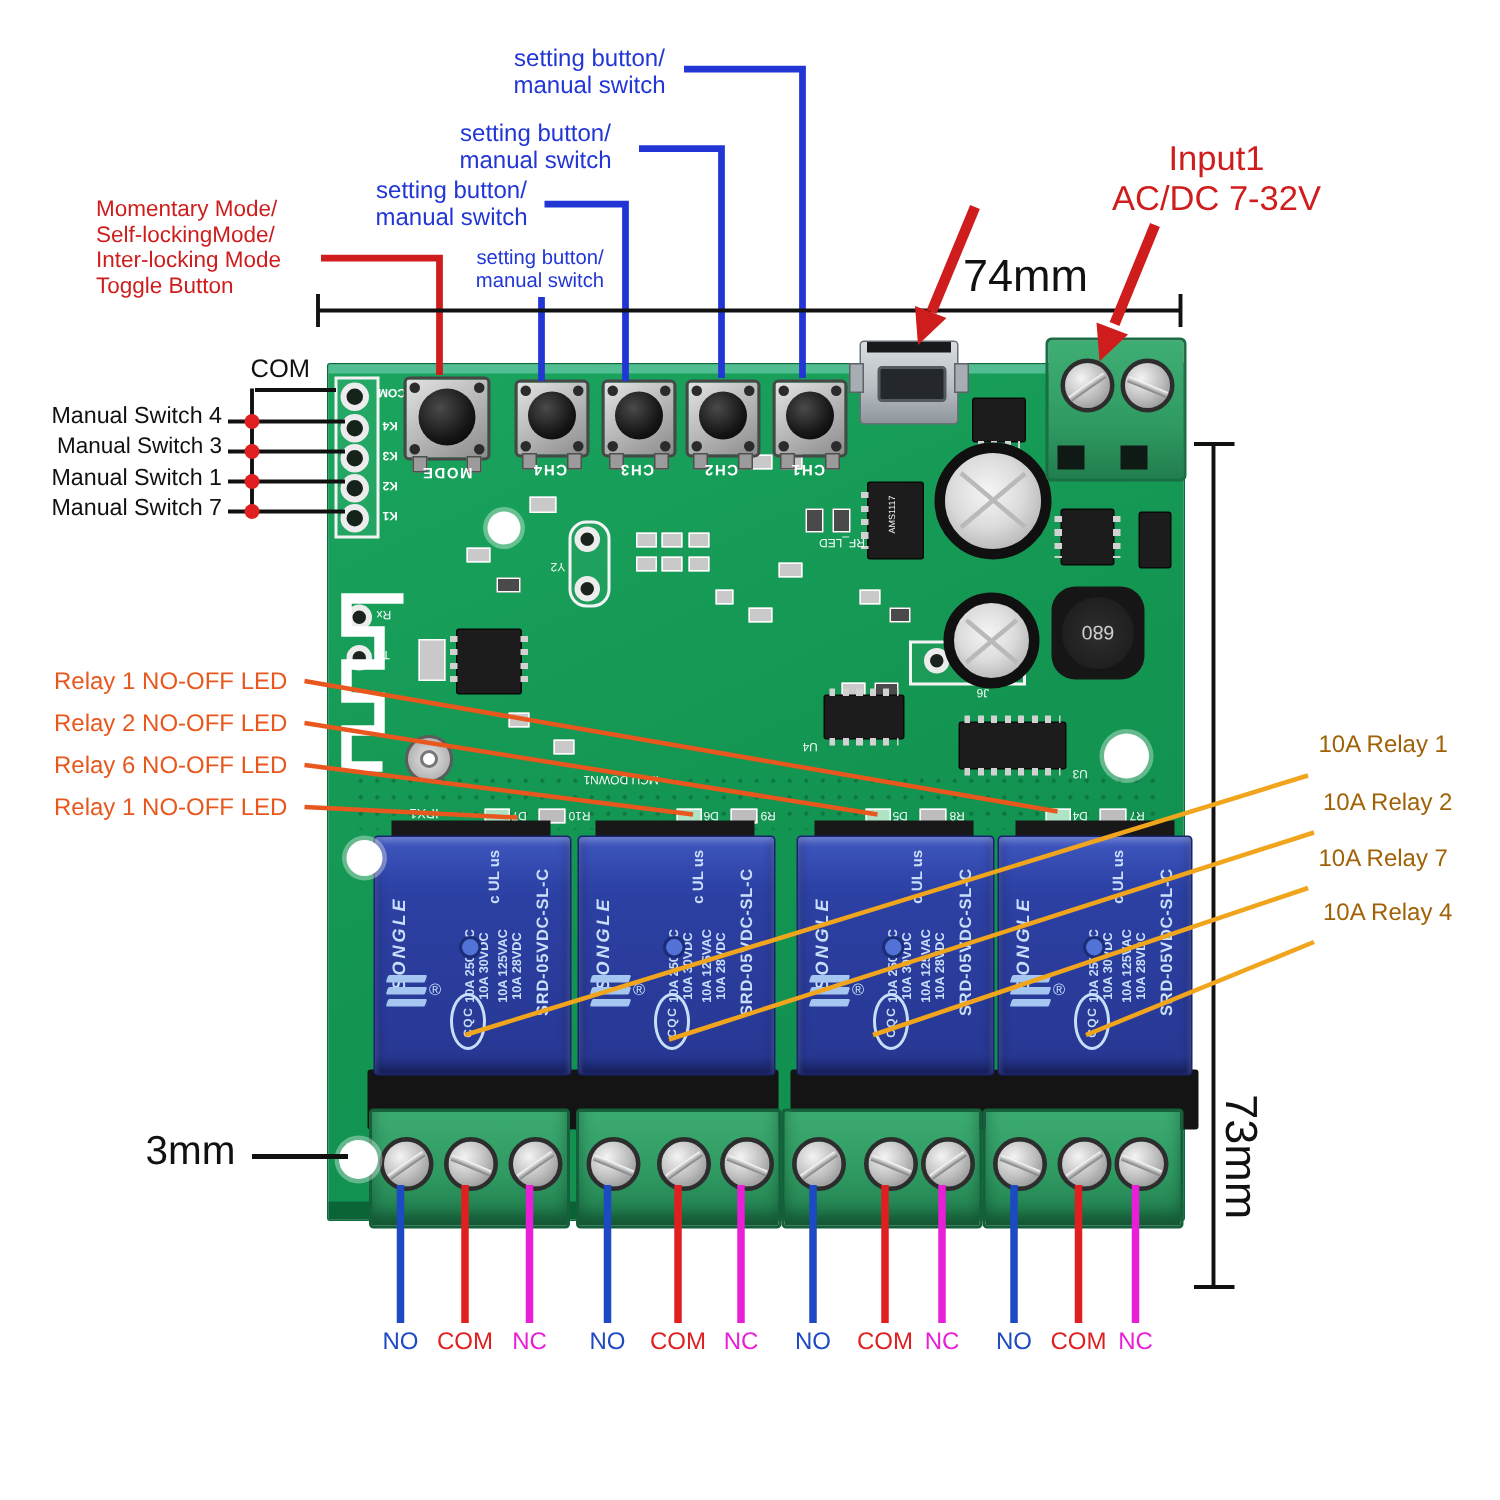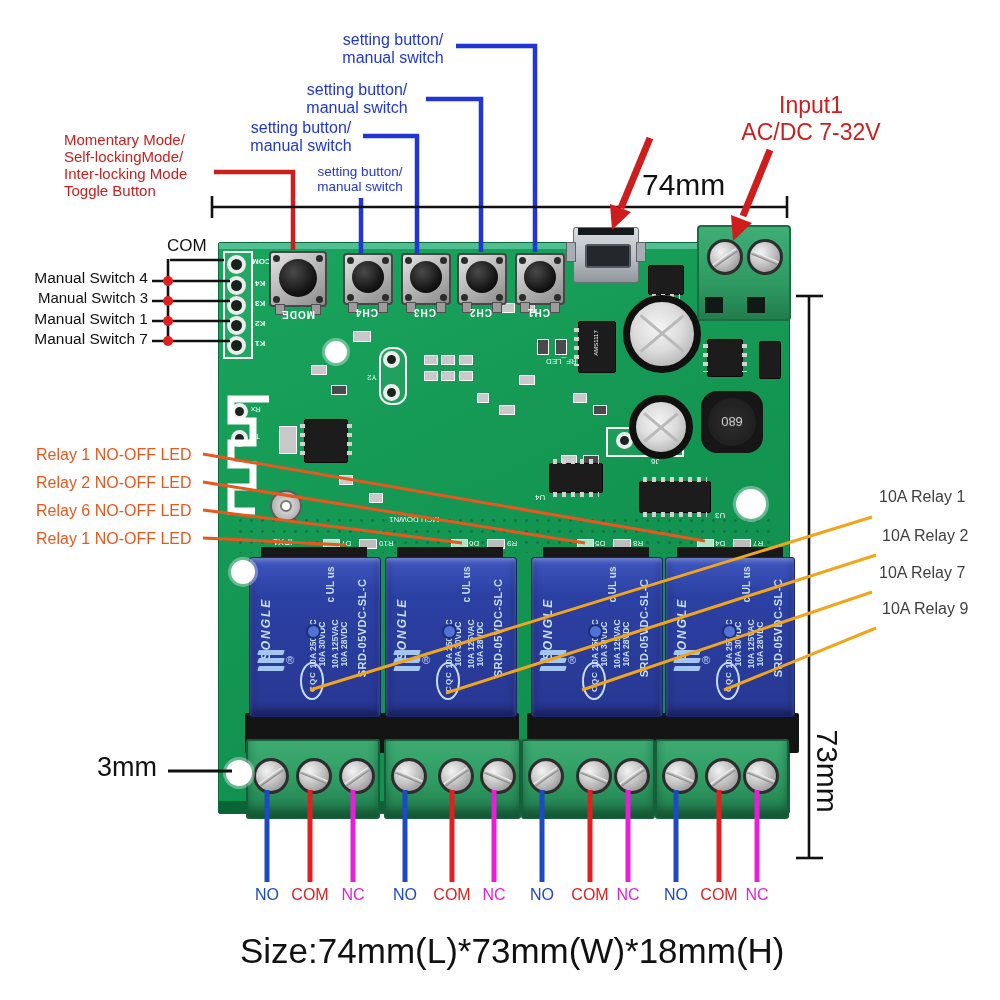--- a/index.html
+++ b/index.html
@@ -6,21 +6,21 @@
   #canvas{position:relative;width:1000px;height:1000px;background:#fff;overflow:hidden;
           font-family:"Liberation Sans",sans-serif;}
   .abs{position:absolute;}
   .c{text-align:center;}
   .r{text-align:right;}
   .nowrap{white-space:nowrap;}
   
   .t-blue{color:#2136d4;}
   .t-red{color:#cf1d1d;}
   .t-orange{color:#e8581e;}
-  .t-amber{color:#404040;}
+  .t-amber{color:#a16207;}
   .t-black{color:#111;}
   .t-no{color:#1d49c2;}
   .t-com{color:#e02020;}
   .t-nc{color:#e81fd6;}
   .lbl{position:absolute;z-index:30;line-height:1.1;}
   
   #pcb{position:absolute;left:218px;top:242px;width:570px;height:570px;z-index:1;
        background:linear-gradient(155deg,#1aa55e 0%,#149753 45%,#0f8b4c 100%);
        border:1px solid #0a6b3a;border-radius:2px;}
   .edge-top{position:absolute;left:0;top:0;width:100%;height:6px;background:#5cc39c;opacity:.85;}
@@ -541,29 +541,28 @@
   <div class="lbl t-black r" style="left:26px;top:330px;width:122px;font-size:15.5px">Manual Switch 7</div>
 
   <div class="lbl t-orange nowrap" style="left:36px;top:446px;font-size:16px">Relay 1 NO-OFF LED</div>
   <div class="lbl t-orange nowrap" style="left:36px;top:474px;font-size:16px">Relay 2 NO-OFF LED</div>
   <div class="lbl t-orange nowrap" style="left:36px;top:502px;font-size:16px">Relay 6 NO-OFF LED</div>
   <div class="lbl t-orange nowrap" style="left:36px;top:530px;font-size:16px">Relay 1 NO-OFF LED</div>
 
   <div class="lbl t-amber nowrap" style="left:879px;top:488px;font-size:16px">10A Relay 1</div>
   <div class="lbl t-amber nowrap" style="left:882px;top:527px;font-size:16px">10A Relay 2</div>
   <div class="lbl t-amber nowrap" style="left:879px;top:564px;font-size:16px">10A Relay 7</div>
-  <div class="lbl t-amber nowrap" style="left:882px;top:600px;font-size:16px">10A Relay 9</div>
+  <div class="lbl t-amber nowrap" style="left:882px;top:600px;font-size:16px">10A Relay 4</div>
 
   <div class="lbl t-no c" style="left:245px;top:886px;width:44px;font-size:16px">NO</div>
   <div class="lbl t-com c" style="left:288px;top:886px;width:44px;font-size:16px">COM</div>
   <div class="lbl t-nc c" style="left:331px;top:886px;width:44px;font-size:16px">NC</div>
   <div class="lbl t-no c" style="left:383px;top:886px;width:44px;font-size:16px">NO</div>
   <div class="lbl t-com c" style="left:430px;top:886px;width:44px;font-size:16px">COM</div>
   <div class="lbl t-nc c" style="left:472px;top:886px;width:44px;font-size:16px">NC</div>
   <div class="lbl t-no c" style="left:520px;top:886px;width:44px;font-size:16px">NO</div>
   <div class="lbl t-com c" style="left:568px;top:886px;width:44px;font-size:16px">COM</div>
   <div class="lbl t-nc c" style="left:606px;top:886px;width:44px;font-size:16px">NC</div>
   <div class="lbl t-no c" style="left:654px;top:886px;width:44px;font-size:16px">NO</div>
   <div class="lbl t-com c" style="left:697px;top:886px;width:44px;font-size:16px">COM</div>
   <div class="lbl t-nc c" style="left:735px;top:886px;width:44px;font-size:16px">NC</div>
 
-  <div class="lbl t-black c" style="left:240px;top:932px;width:520px;font-size:35px">Size:74mm(L)*73mm(W)*18mm(H)</div>
 </div>
 
 </body></html>

